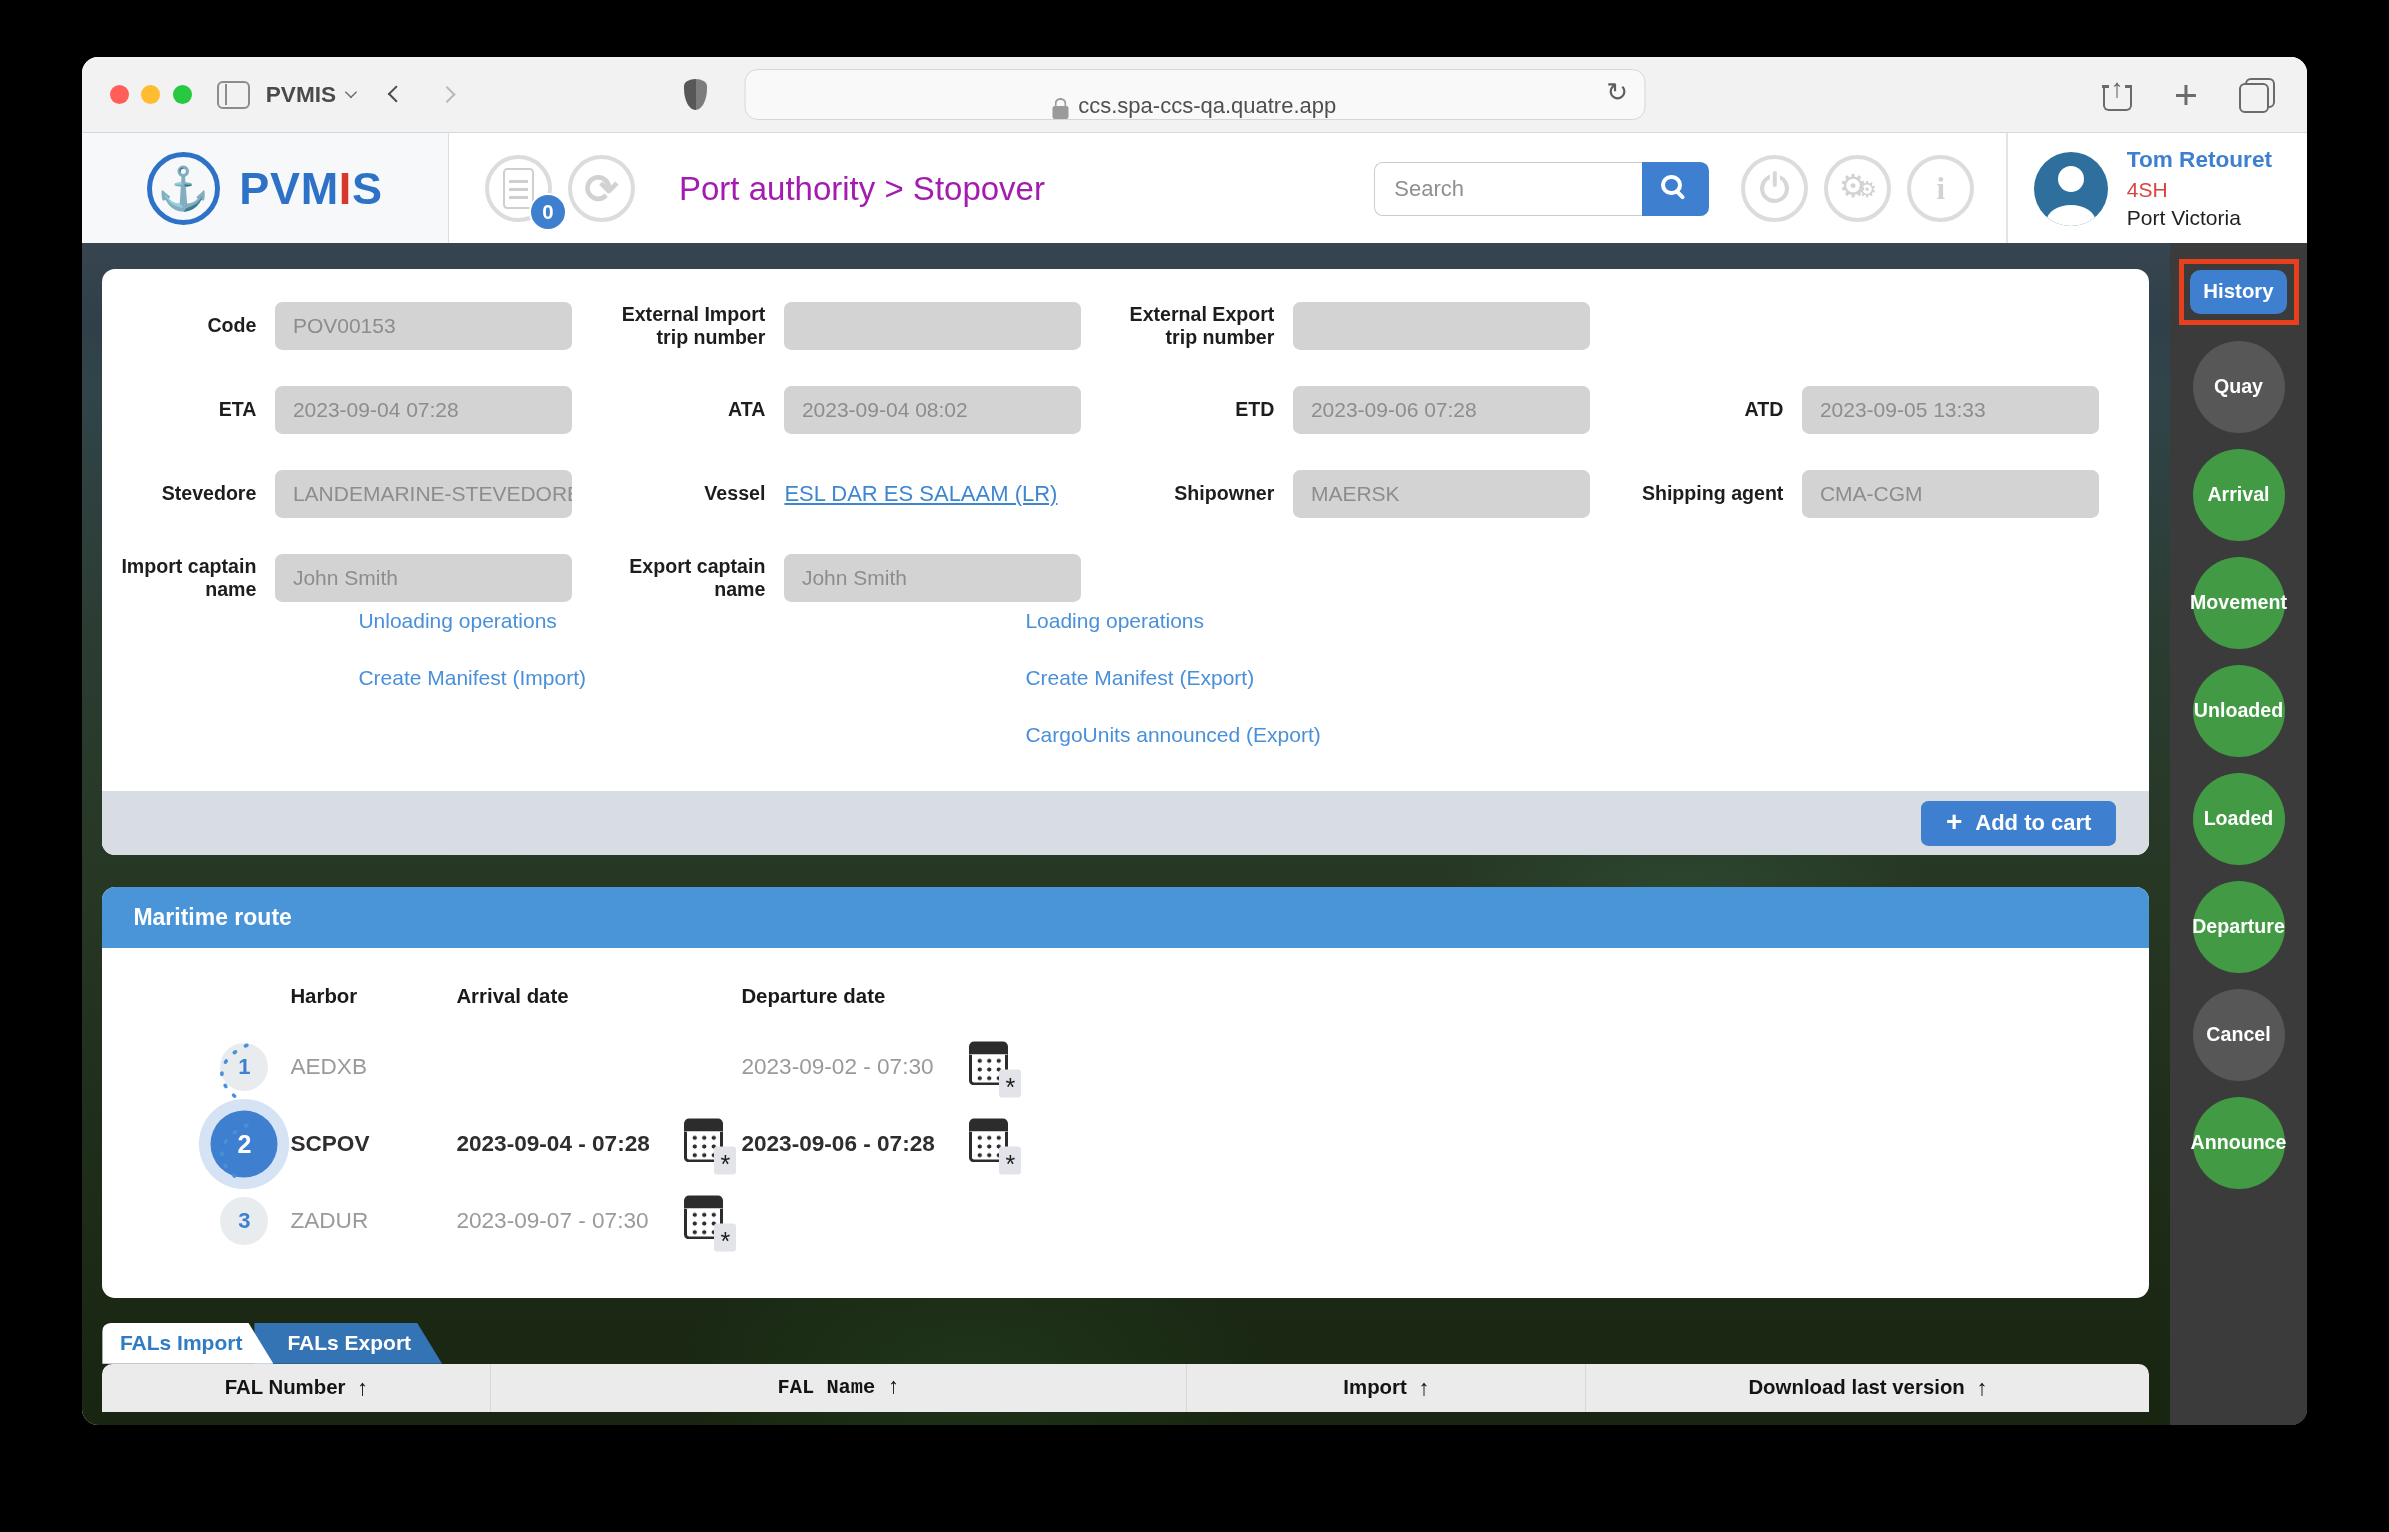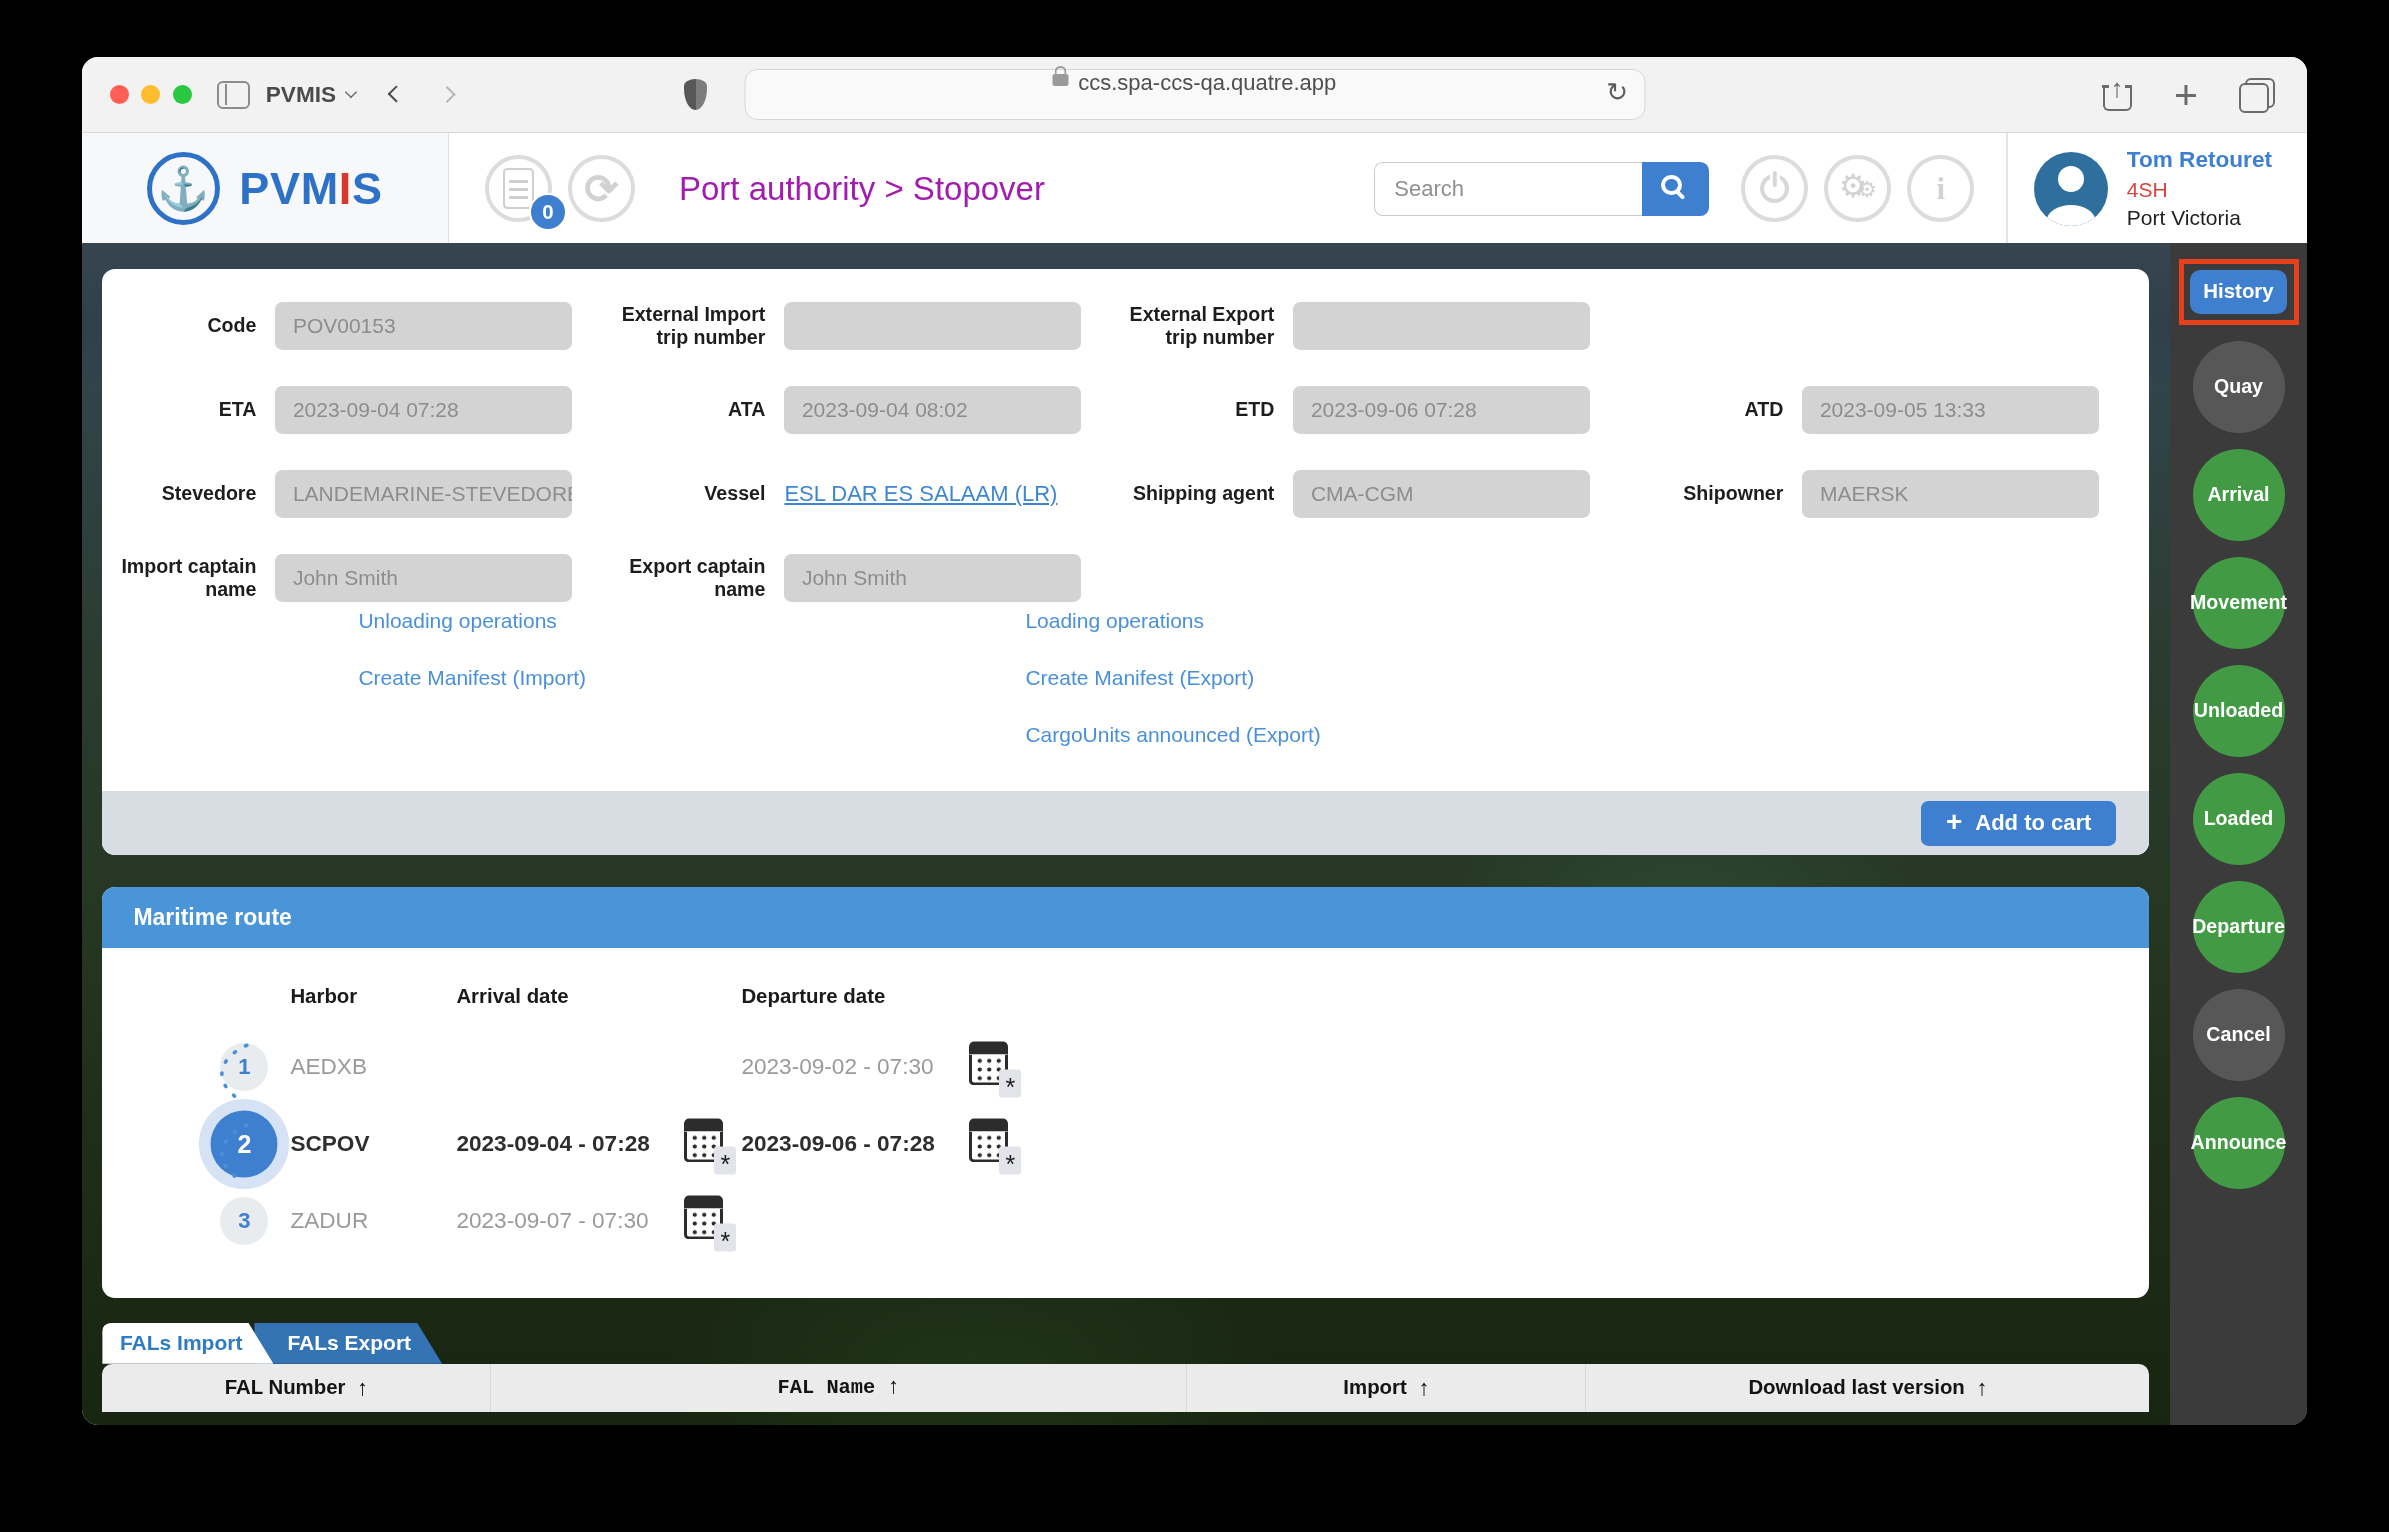--- a/index.html
+++ b/index.html
@@ -13,21 +13,21 @@
   .tl.red{ background:#ff5f57; } .tl.yellow{ background:#febc2e; } .tl.green{ background:#28c840; }
   .sidebar-toggle { width:33px; height:28px; border:2.9px solid #8c8c8c; border-radius:5.8px; position:relative; margin-right:16px; }
   .sidebar-toggle::before { content:''; position:absolute; left:5.8px; top:1.5px; bottom:1.5px; width:2.9px; background:#8c8c8c; }
   .appmenu { display:flex; align-items:center; gap:8.7px; color:#4a4a4a; font-size:22.6px; font-weight:bold; margin-right:33px; }
   .chev { width:12.4px; height:12.4px; border-left:2.9px solid #6e6e6e; border-bottom:2.9px solid #6e6e6e; display:inline-block; }
   .chev.down { transform:rotate(-45deg) scale(.72); margin-top:-4.4px; }
   .chev.back { transform:rotate(45deg); border-color:#4c4c4c; }
   .chev.fwd  { transform:rotate(-135deg); border-color:#b9b9b9; }
   .nav-arrows { display:flex; gap:38px; align-items:center; }
   .shield { position:absolute; left:602px; top:22px; width:23px; height:31px; background:linear-gradient(90deg,#575757 52%,#7d7d7d 52%); border-radius:11.6px 11.6px 50% 50%/7.3px 7.3px 70% 70%; }
-  .urlbar { position:absolute; left:50%; top:11.6px; transform:translateX(-50%); width:901px; height:51px; background:#f9f9f9; border:1.5px solid #d6d6d6; border-radius:13px; display:flex; align-items:flex-start; justify-content:center; color:#4f4f4f; font-size:22px; }
+  .urlbar { position:absolute; left:50%; top:11.6px; transform:translateX(-50%); width:901px; height:51px; background:#f9f9f9; border:1.5px solid #d6d6d6; border-radius:13px; display:flex; align-items:flex-end; justify-content:center; color:#4f4f4f; font-size:22px; }
   .lock { width:15.3px; height:12.4px; background:#9a9a9a; border-radius:2.2px; position:relative; margin-right:10.2px; margin-top:4.4px; }
   .lock::before { content:''; position:absolute; top:-8px; left:1.5px; width:8px; height:8.7px; border:2.9px solid #9a9a9a; border-bottom:none; border-radius:5.8px 5.8px 0 0; }
   .reload { position:absolute; right:16px; top:50%; transform:translateY(-54%); color:#5d5d5d; font-size:26px; }
   .tb-right { position:absolute; right:32px; top:0; height:76px; display:flex; align-items:center; gap:41px; }
   .share-ic { position:relative; width:32px; height:32px; }
   .share-ic .box { position:absolute; left:1.5px; top:8.7px; width:29px; height:23px; border:2.9px solid #6b6b6b; border-top:none; border-radius:0 0 5.8px 5.8px; }
   .share-ic .box::before,.share-ic .box::after{ content:''; position:absolute; top:-2.9px; width:7.3px; height:2.9px; background:#6b6b6b; }
   .share-ic .box::before{ left:-2.9px; } .share-ic .box::after{ right:-2.9px; }
   .share-ic .arrow { position:absolute; left:50%; transform:translateX(-50%); top:-5.8px; color:#6b6b6b; font-size:26px; font-weight:bold; }
   .plus-ic { color:#6b6b6b; font-size:41px; font-weight:400; line-height:1; }
@@ -281,26 +281,26 @@
           <div class="f-row">
             <div class="cell">
                 <span class="f-label">Stevedore</span>
                 <span class="f-input">LANDEMARINE-STEVEDORE</span>
               </div>
             <div class="cell">
                 <span class="f-label">Vessel</span>
                 <span class="f-linkcell"><span class="vessel-link">ESL DAR ES SALAAM (LR)</span></span>
               </div>
             <div class="cell">
+                <span class="f-label">Shipowner</span>
+                <span class="f-input">MAERSK</span>
+              </div>
+            <div class="cell">
                 <span class="f-label">Shipping agent</span>
                 <span class="f-input">CMA-CGM</span>
-              </div>
-            <div class="cell">
-                <span class="f-label">Shipowner</span>
-                <span class="f-input">MAERSK</span>
               </div>
           </div>
           <div class="f-row" style="margin-bottom:7.3px;">
             <div class="cell">
                 <span class="f-label">Import captain name</span>
                 <span class="f-input">John Smith</span>
               </div>
             <div class="cell">
                 <span class="f-label">Export captain name</span>
                 <span class="f-input">John Smith</span>

